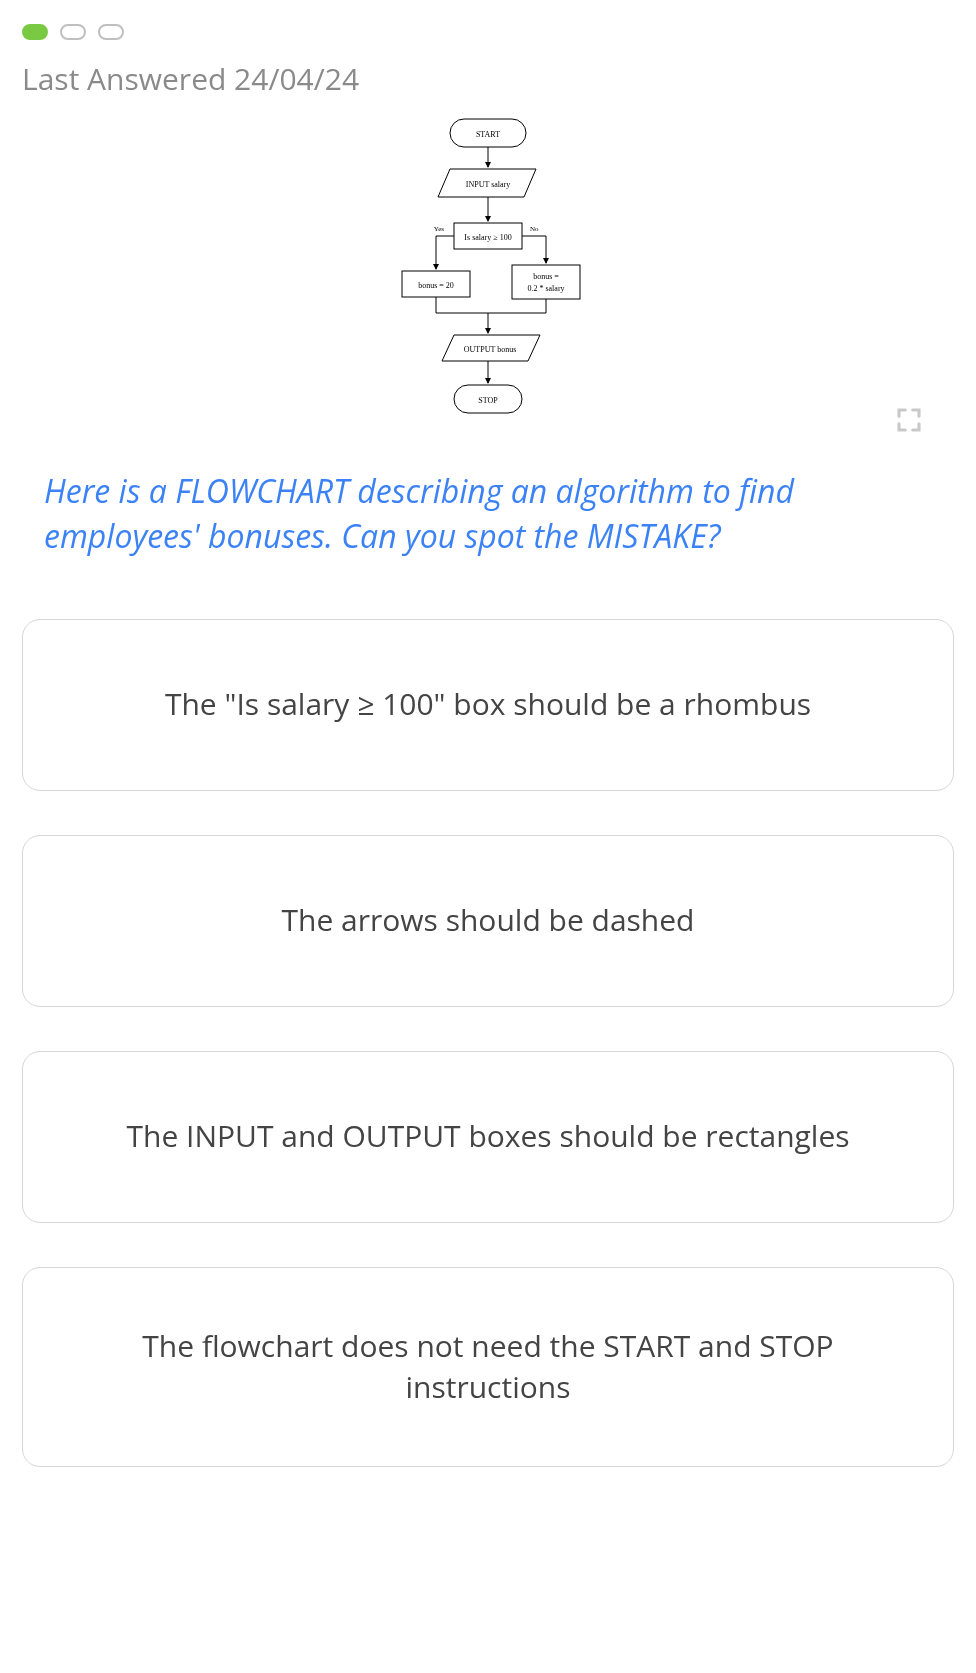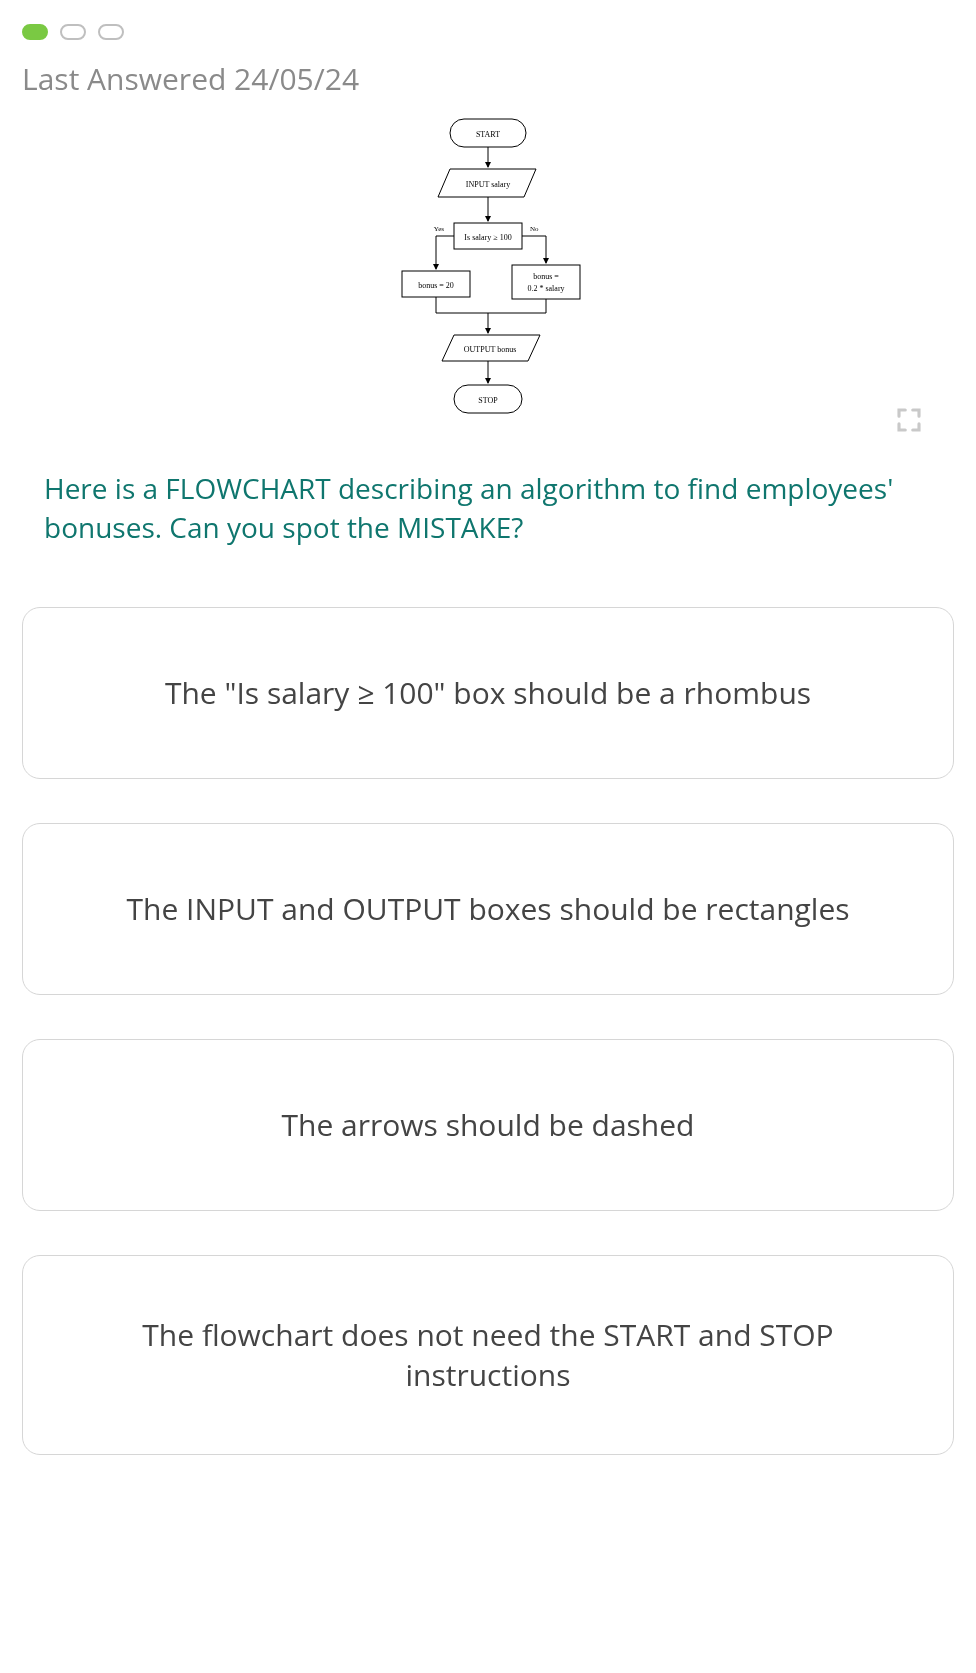--- a/index.html
+++ b/index.html
@@ -14,42 +14,42 @@
   .pill { width:26px; height:16px; border-radius:999px; border:2px solid #bfbfbf; }
   .pill.filled { background:#7ac943; border-color:#7ac943; }
   .last-answered { font-size:30px; color:#8a8a8a; margin-bottom:12px; }
   .figure-wrap { position:relative; text-align:left; margin-bottom:28px; }
   .flowchart-svg { display:block; margin:0 auto; }
   .expand-btn {
     position:absolute; right:28px; bottom:4px;
     width:34px; height:34px; display:flex; align-items:center; justify-content:center;
     cursor:pointer; color:#c9c9c9;
   }
-  .question-text { font-size:28px; color:#0f766e; line-height:1.4; padding:0 22px; margin-bottom:60px; }
+  .question-text { font-size:32px; color:#3b82f6; line-height:1.4; padding:0 22px; margin-bottom:60px;font-style:italic; }
   .answers { display:flex; flex-direction:column; gap:44px; }
   .answer {
     border:1px solid #d6d6d6; border-radius:18px;
     min-height:172px; display:flex; align-items:center; justify-content:center;
     padding:24px 34px; text-align:center;
     font-size:30px; color:#444; line-height:1.35; cursor:pointer;
   }
   .answer:last-child { min-height:200px; }
 </style>
 </head>
 <body>
 
 <div class="page">
 
   <div class="progress-row">
     <span class="pill filled"></span>
     <span class="pill"></span>
     <span class="pill"></span>
   </div>
 
-  <div class="last-answered">Last Answered 24/05/24</div>
+  <div class="last-answered">Last Answered 24/04/24</div>
 
   <div class="figure-wrap">
     <svg class="flowchart-svg" width="440" height="330" viewBox="0 0 440 330">
       <defs>
         <marker id="arrow" markerWidth="6" markerHeight="6" refX="5" refY="3" orient="auto">
           <path d="M0,0 L6,3 L0,6 Z" fill="#000"></path>
         </marker>
       </defs>
       <g font-family="serif" font-size="8" fill="#000" stroke="#000" stroke-width="1">
 
@@ -98,18 +98,18 @@
           <path d="M4 15v5h5"></path>
           <path d="M20 15v5h-5"></path>
       </svg>
     </div>
   </div>
 
   <div class="question-text">Here is a FLOWCHART describing an algorithm to find employees' bonuses. Can you spot the MISTAKE?</div>
 
   <div class="answers">
     <div class="answer">The "Is salary ≥ 100" box should be a rhombus</div>
+    <div class="answer">The arrows should be dashed</div>
     <div class="answer">The INPUT and OUTPUT boxes should be rectangles</div>
-    <div class="answer">The arrows should be dashed</div>
     <div class="answer">The flowchart does not need the START and STOP instructions</div>
   </div>
 
 </div>
 
 </body></html>

